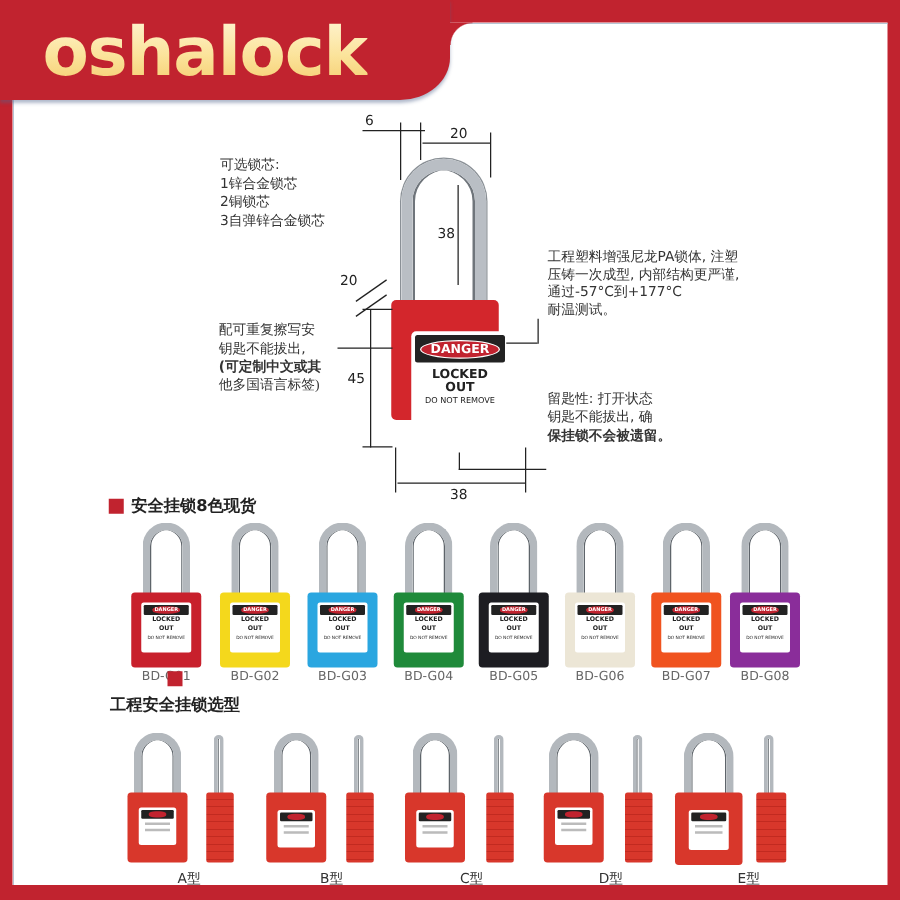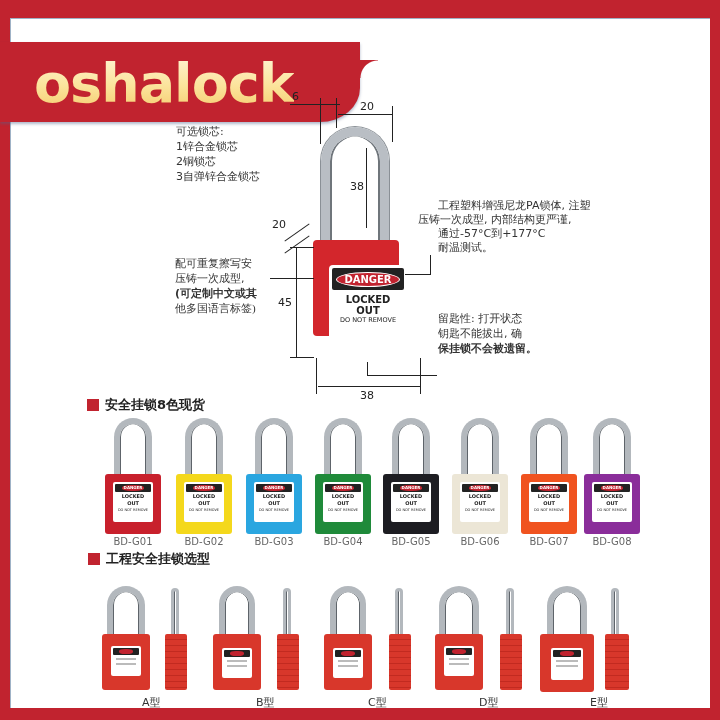--- a/index.html
+++ b/index.html
@@ -3,21 +3,21 @@
 <meta charset="utf-8">
 <style>
   * { box-sizing: border-box; margin: 0; padding: 0; }
   html, body { width: 720px; height: 720px; overflow: hidden; background: #c1232f; }
   body { position: relative; font-family: "DejaVu Sans", sans-serif; }
 
   .frame-red { position: absolute; inset: 0; background: #c1232f; }
   .panel { position: absolute; left: 10px; top: 18px; width: 700px; height: 690px; background: #fff;
            box-shadow: inset 1px 1px 0 #9fb2c6; }
   .logo-tab { position: absolute; left: 0; top: 0; width: 360px; height: 80px; background: #c1232f;
-              border-bottom-right-radius: 40px 34px; box-shadow: 0 2px 3px rgba(80,100,140,.45); margin-top: 42px; }
+              border-bottom-right-radius: 40px 34px; box-shadow: 0 2px 3px rgba(80,100,140,.45); }
   .logo-tab::after { content:""; position:absolute; right:-18px; top:18px; width:18px; height:18px;
               background: radial-gradient(circle at 100% 100%, transparent 17px, #c1232f 18px); }
   .logo-text { position: absolute; left: 34px; top: 10px; font-family: "DejaVu Sans", sans-serif;
                font-weight: bold; font-size: 54px; letter-spacing: -1px;
                background: linear-gradient(#fff6d8 0%, #fbe39a 55%, #f4c96a 100%);
                -webkit-background-clip: text; background-clip: text; color: transparent;
                text-shadow: none; }
 
   .txt { position: absolute; font-size: 11px; color: #333; line-height: 15px; white-space: nowrap; }
   .dim { position: absolute; font-size: 11px; color: #222; }
@@ -67,26 +67,26 @@
   <div class="logo-text">oshalock</div>
 </div>
 
 <div>
   <div class="txt" style="left:176px;top:124px;">可选锁芯:</div>
   <div class="txt" style="left:176px;top:139px;">1锌合金锁芯</div>
   <div class="txt" style="left:176px;top:154px;">2铜锁芯</div>
   <div class="txt" style="left:176px;top:169px;">3自弹锌合金锁芯</div>
 
   <div class="txt" style="left:175px;top:256px;">配可重复擦写安</div>
-  <div class="txt" style="left:175px;top:271px;">压铸一次成型,</div>
+  <div class="txt" style="left:175px;top:271px;">钥匙不能拔出,</div>
   <div class="txt" style="left:175px;top:286px;font-weight:bold;">(可定制中文或其</div>
   <div class="txt" style="left:175px;top:301px;font-family:Liberation Serif, serif;">他多国语言标签)</div>
 
   <div class="txt" style="left:438px;top:198px;">工程塑料增强尼龙PA锁体, 注塑</div>
-  <div class="txt" style="left:418px;top:212px;">压铸一次成型, 内部结构更严谨,</div>
+  <div class="txt" style="left:438px;top:212px;">压铸一次成型, 内部结构更严谨,</div>
   <div class="txt" style="left:438px;top:226px;">通过-57°C到+177°C</div>
   <div class="txt" style="left:438px;top:240px;">耐温测试。</div>
 
   <div class="txt" style="left:438px;top:311px;">留匙性: 打开状态</div>
   <div class="txt" style="left:438px;top:326px;">钥匙不能拔出, 确</div>
   <div class="txt" style="left:438px;top:341px;font-weight:bold;">保挂锁不会被遗留。</div>
 
   <div class="shackle" style="left:321px;top:127px;width:68px;height:118px;"></div>
 
   <div class="lock-body" style="left:313px;top:240px;width:86px;height:96px;background:#d3262c;"></div>
@@ -231,21 +231,21 @@
           <span>DANGER</span>
         </div>
         <div>LOCKED</div>
         <div>OUT</div>
         <div style="font-size:3.5px;font-weight:normal">DO NOT REMOVE</div>
       </div>
     <div class="cap">BD-G08</div>
   </div>
 </div>
 
-<div class="sec-head" style="left:88px;top:550px;">
+<div class="sec-head" style="left:88px;top:537px;flex-direction:column;">
   <span class="sq"></span>
   <span>工程安全挂锁选型</span>
 </div>
 
 <div>
 
   <div class="type-lock" style="left:102px;top:586px;">
     <div class="sh" style="left:5px;top:0;width:38px;height:52px;"></div>
     <div class="bd" style="left:0;top:48px;width:48px;height:56px;"></div>
     <div class="tg" style="left:9px;top:60px;width:30px;height:30px;">

